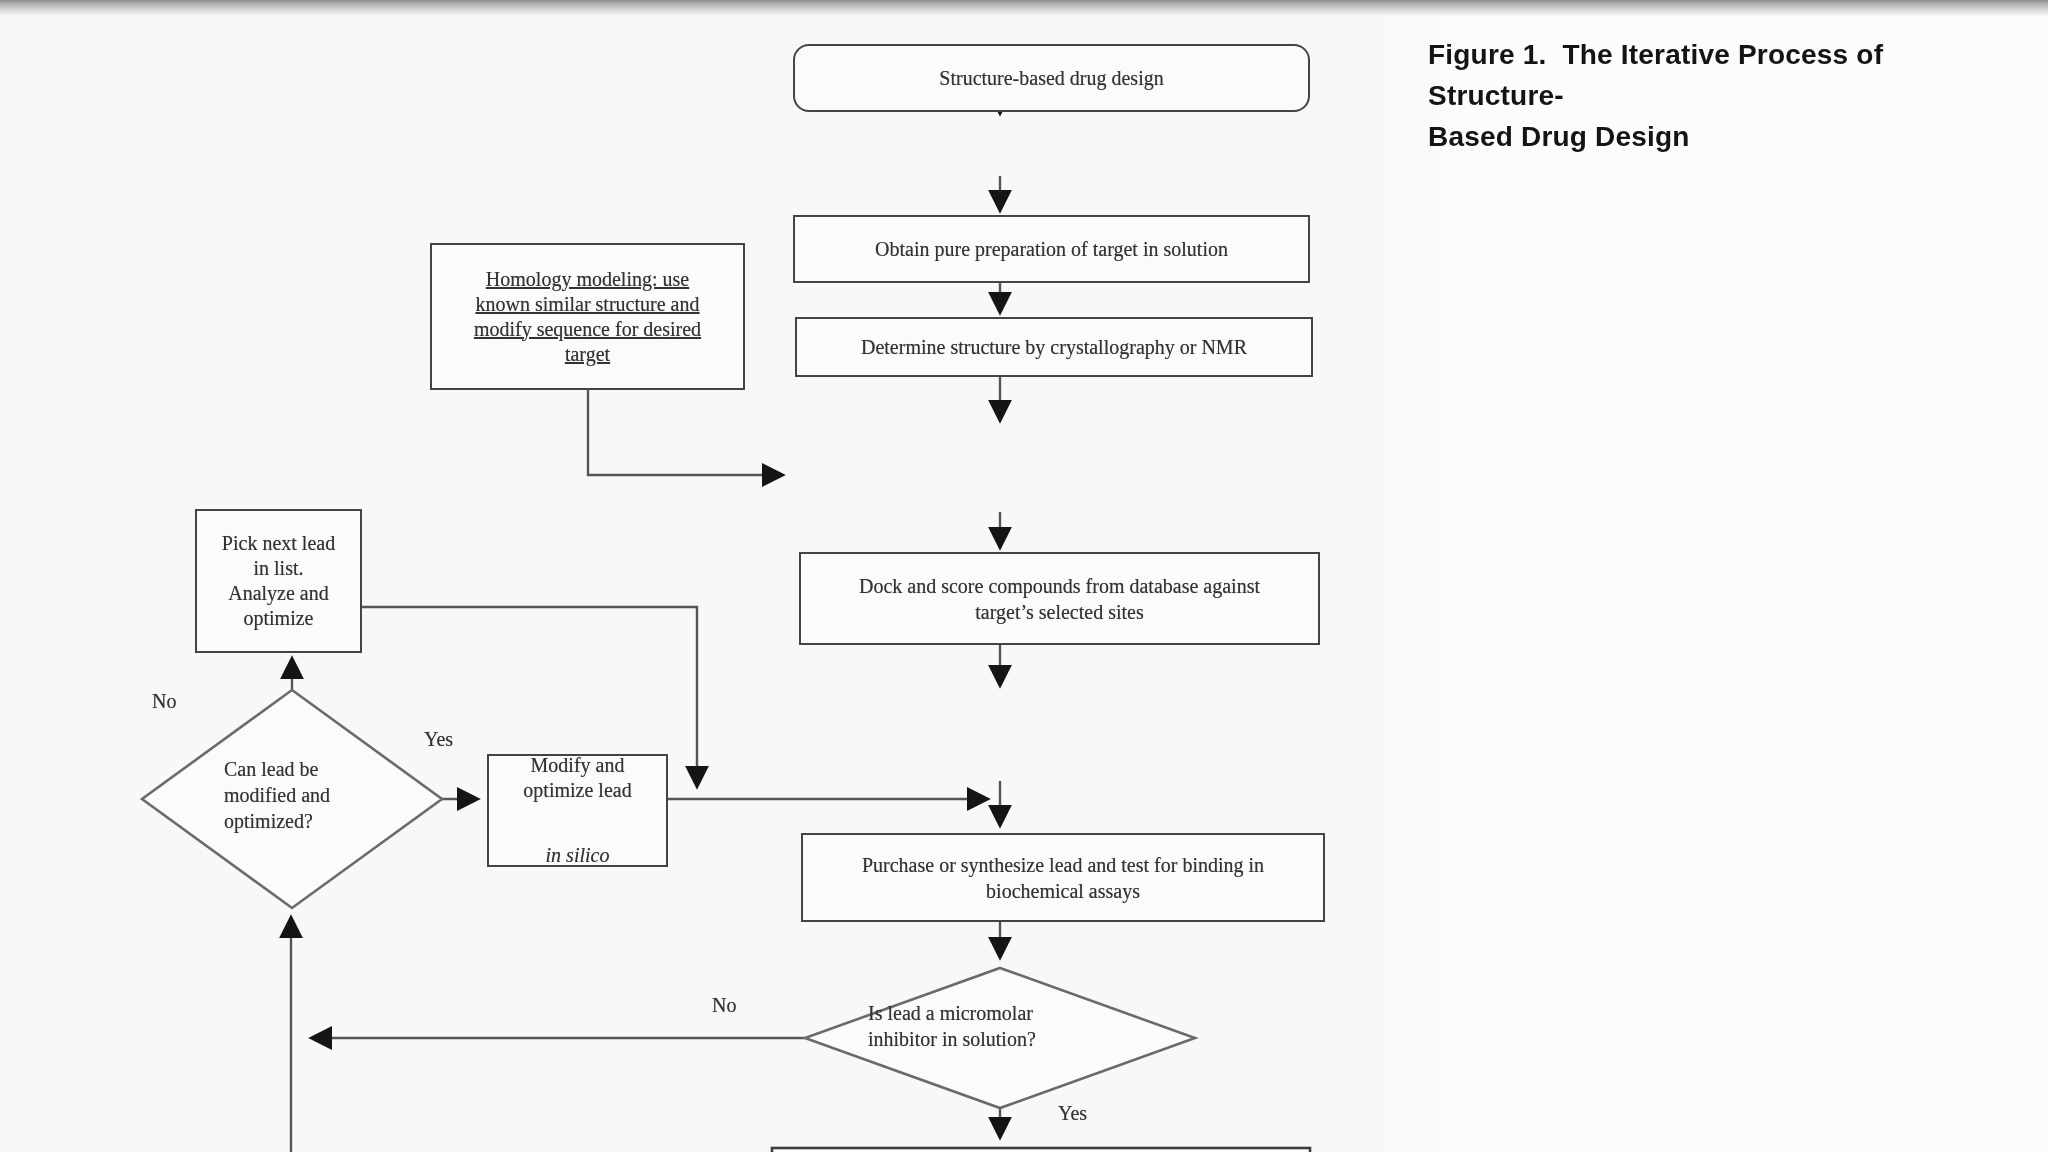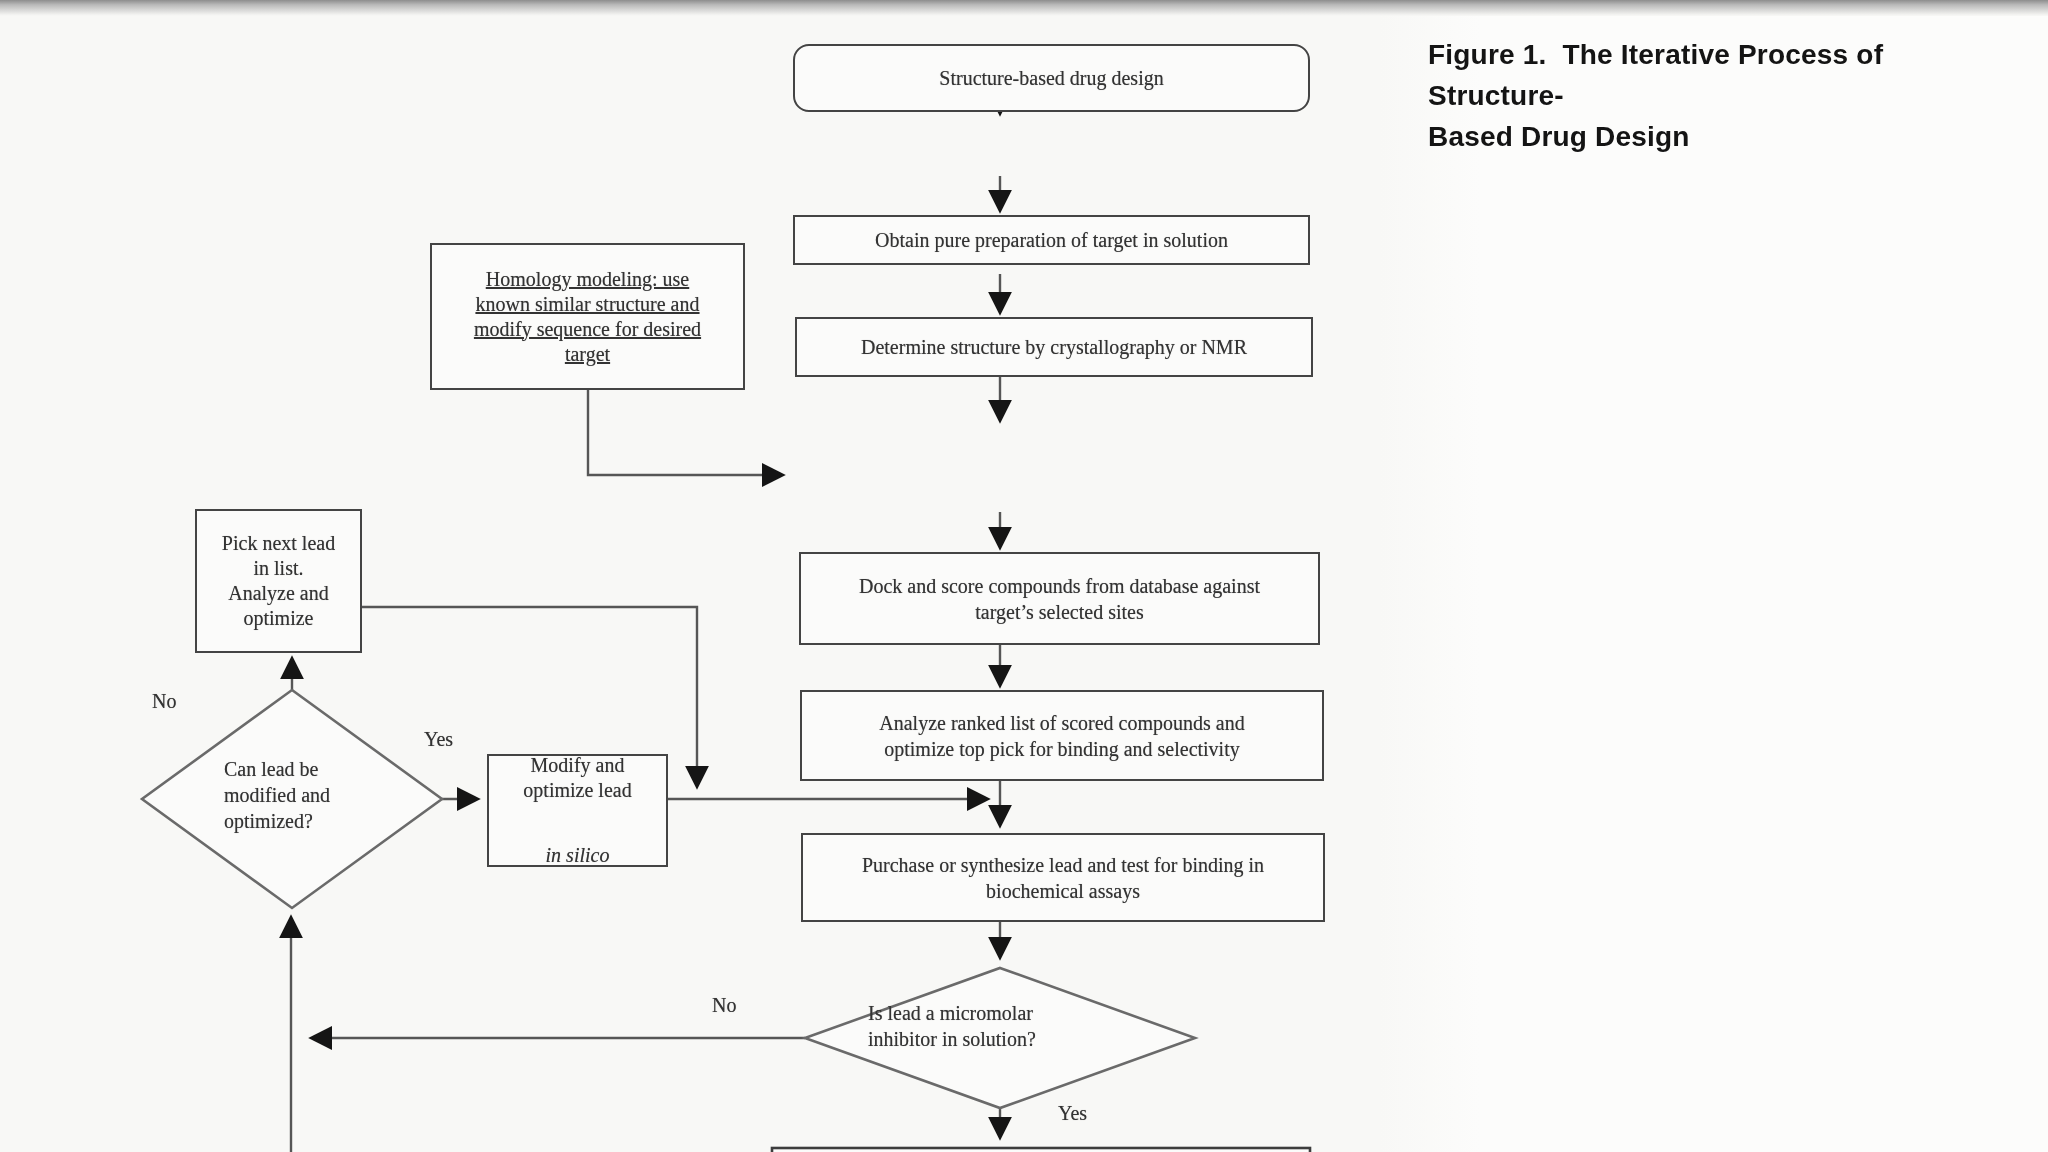--- a/index.html
+++ b/index.html
@@ -69,30 +69,28 @@
       <path d="M1000,1108 V1136" marker-end="url(#ah)"></path>
     </g>
     <polygon points="1000,968 1195,1038 1000,1108 805,1038" fill="#fbfbfa" stroke="#6a6a6a" stroke-width="2.6"></polygon>
     <polygon points="292,690 442,799 292,908 142,799" fill="#fbfbfa" stroke="#6a6a6a" stroke-width="2.6"></polygon>
     <rect x="772" y="1148" width="538" height="40" fill="#fbfbfa" stroke="#3d3d3d" stroke-width="2.6"></rect>
   </svg>
 
   <div class="node rounded" style="left:793px;top:20px;width:517px;height:68px;margin-top:24px;">Structure-based drug design</div>
 
 
-  <div class="node" style="left:793px;top:215px;width:517px;height:50px;">Obtain pure preparation of target in solution</div>
+  <div class="node" style="left:793px;top:215px;width:517px;height:68px;">Obtain pure preparation of target in solution</div>
 
   <div class="node" style="left:795px;top:317px;width:518px;height:60px;">Determine structure by crystallography or NMR</div>
 
 
   <div class="node" style="left:799px;top:552px;width:521px;height:93px;">Dock and score compounds from database against
 target’s selected sites</div>
 
-  <div class="node" style="left:800px;top:690px;width:524px;height:91px;">Analyze ranked list of scored compounds and
-optimize top pick for binding and selectivity</div>
 
   <div class="node" style="left:801px;top:833px;width:524px;height:89px;">Purchase or synthesize lead and test for binding in
 biochemical assays</div>
 
   <div class="node" style="left:430px;top:243px;width:315px;height:147px;line-height:25px;text-decoration:underline;">Homology modeling: use
 known similar structure and
 modify sequence for desired
 target</div>
 
   <div class="node" style="left:195px;top:509px;width:167px;height:144px;line-height:25px;">Pick next lead

